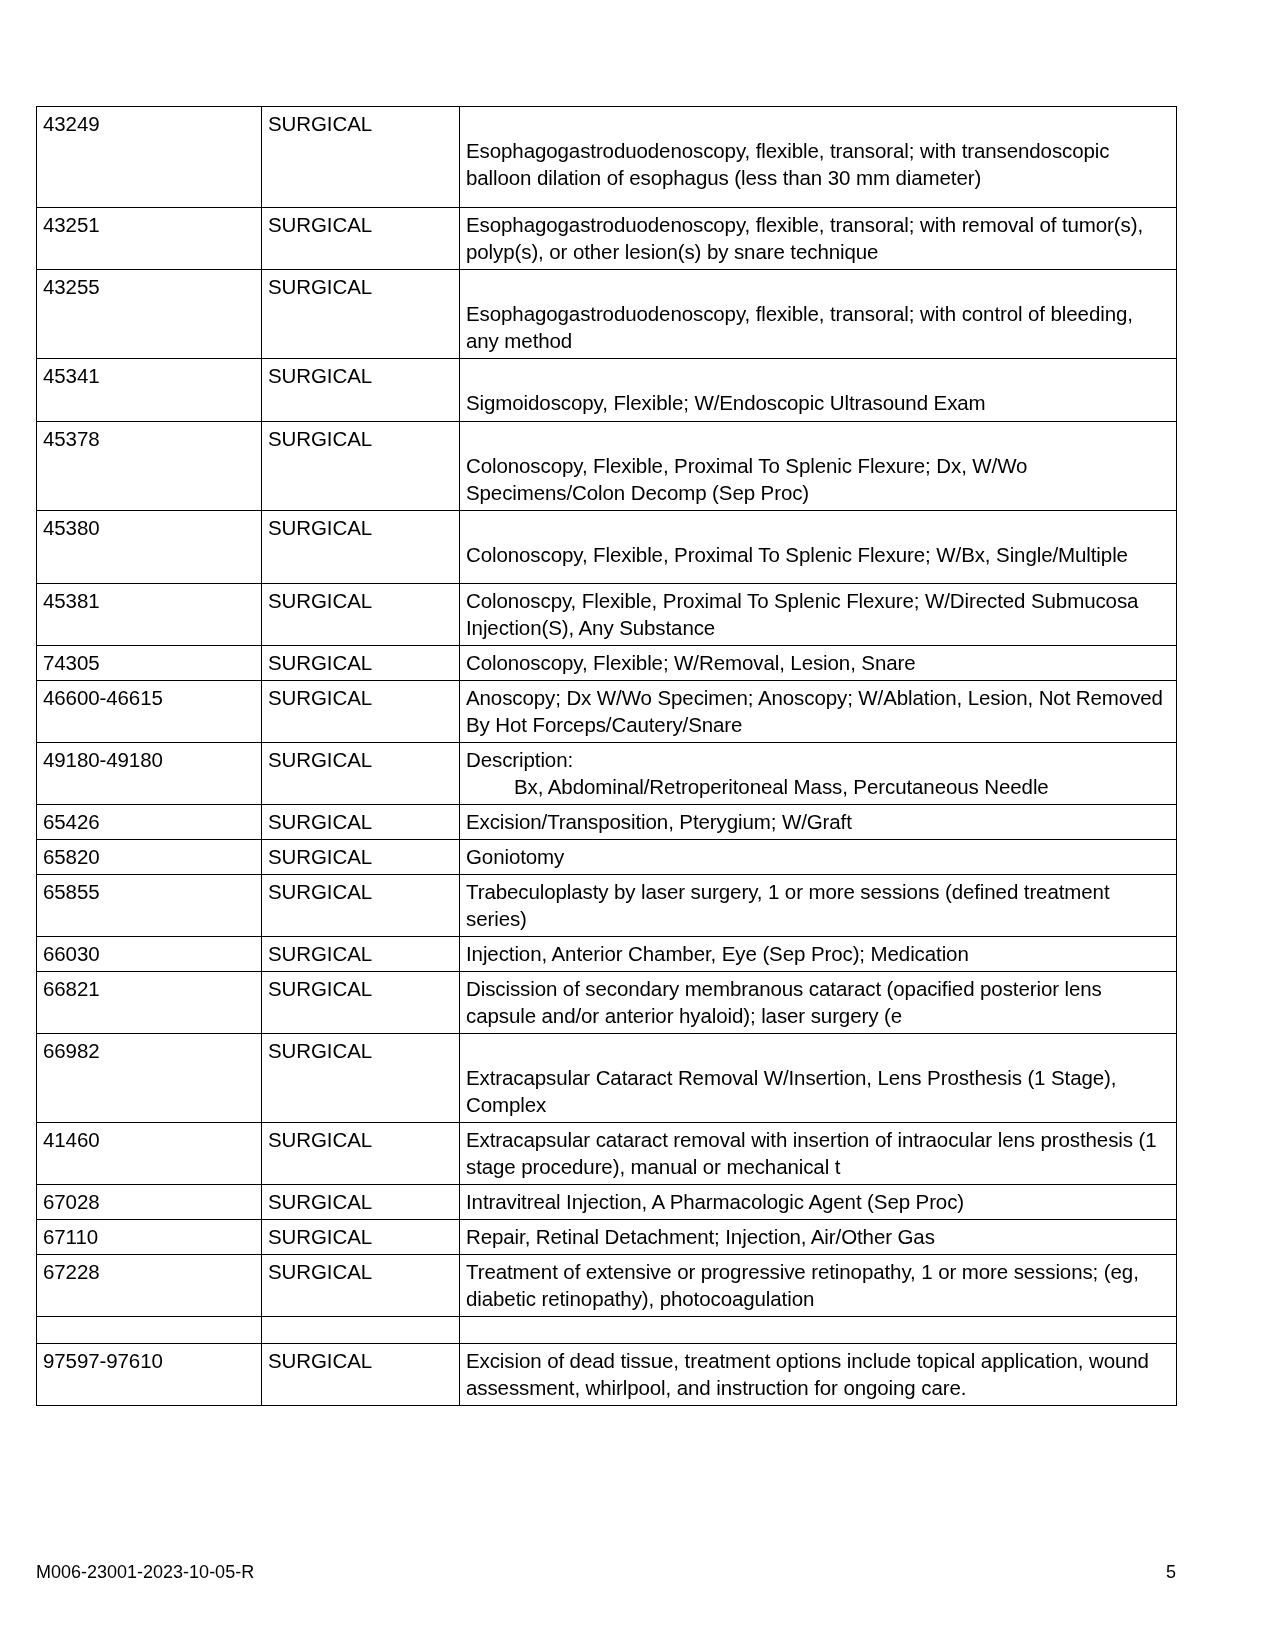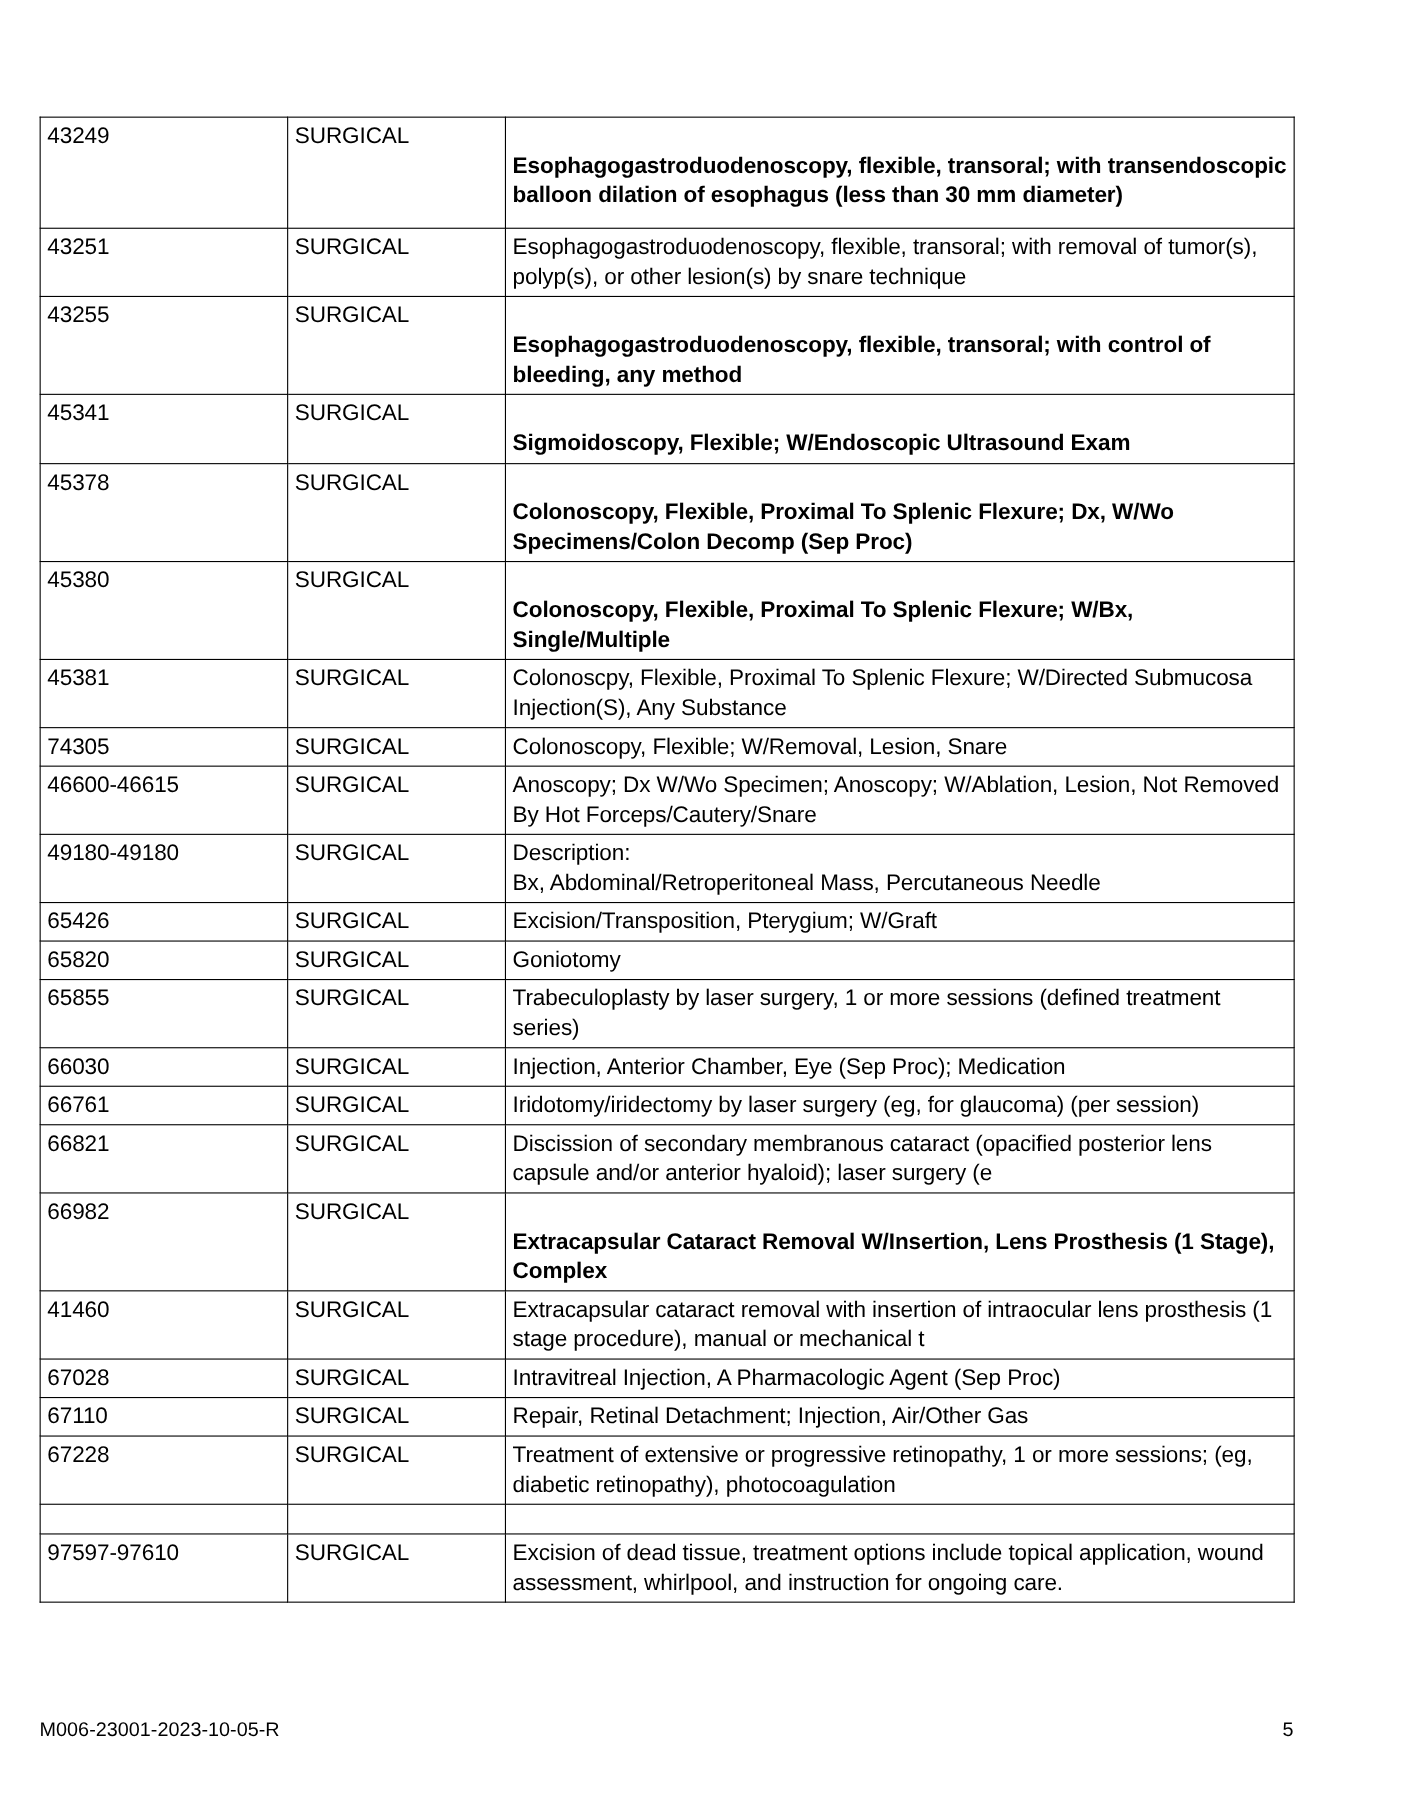--- a/index.html
+++ b/index.html
@@ -40,21 +40,21 @@
     vertical-align: top;
     font-size: 20.5px;
     line-height: 27px;
     letter-spacing: -0.1px;
   }
   .cell-inner {
     padding: 3px 5px 4px 6px;
     display: block;
   }
   
-  td.pad-desc .cell-inner { padding-top: 30px; font-weight: bold; }
+  td.pad-desc .cell-inner { padding-top: 30px; }
 
   .spacer-row td { height: 26px; }
 
   .footer {
     position: absolute;
     left: 36px;
     top: 1562px;
     width: 1140px;
     font-size: 18px;
     line-height: 20px;
@@ -179,21 +179,21 @@
         <tr>
           <td>
             <span class="cell-inner">49180-49180</span>
           </td>
           <td>
             <span class="cell-inner">SURGICAL</span>
           </td>
           <td>
             <span class="cell-inner">
               <span style="display: block;">Description:</span>
-              <span style="display: block;">Bx, Abdominal/Retroperitoneal Mass, Percutaneous Needle</span>
+              <span style="display: block; margin-left: 48px;">Bx, Abdominal/Retroperitoneal Mass, Percutaneous Needle</span>
             </span>
           </td>
         </tr>
         <tr>
           <td>
             <span class="cell-inner">65426</span>
           </td>
           <td>
             <span class="cell-inner">SURGICAL</span>
           </td>
@@ -225,31 +225,20 @@
         </tr>
         <tr>
           <td>
             <span class="cell-inner">66030</span>
           </td>
           <td>
             <span class="cell-inner">SURGICAL</span>
           </td>
           <td>
             <span class="cell-inner">Injection, Anterior Chamber, Eye (Sep Proc); Medication</span>
-          </td>
-        </tr>
-        <tr>
-          <td>
-            <span class="cell-inner">66761</span>
-          </td>
-          <td>
-            <span class="cell-inner">SURGICAL</span>
-          </td>
-          <td>
-            <span class="cell-inner">Iridotomy/iridectomy by laser surgery (eg, for glaucoma) (per session)</span>
           </td>
         </tr>
         <tr>
           <td>
             <span class="cell-inner">66821</span>
           </td>
           <td>
             <span class="cell-inner">SURGICAL</span>
           </td>
           <td>

